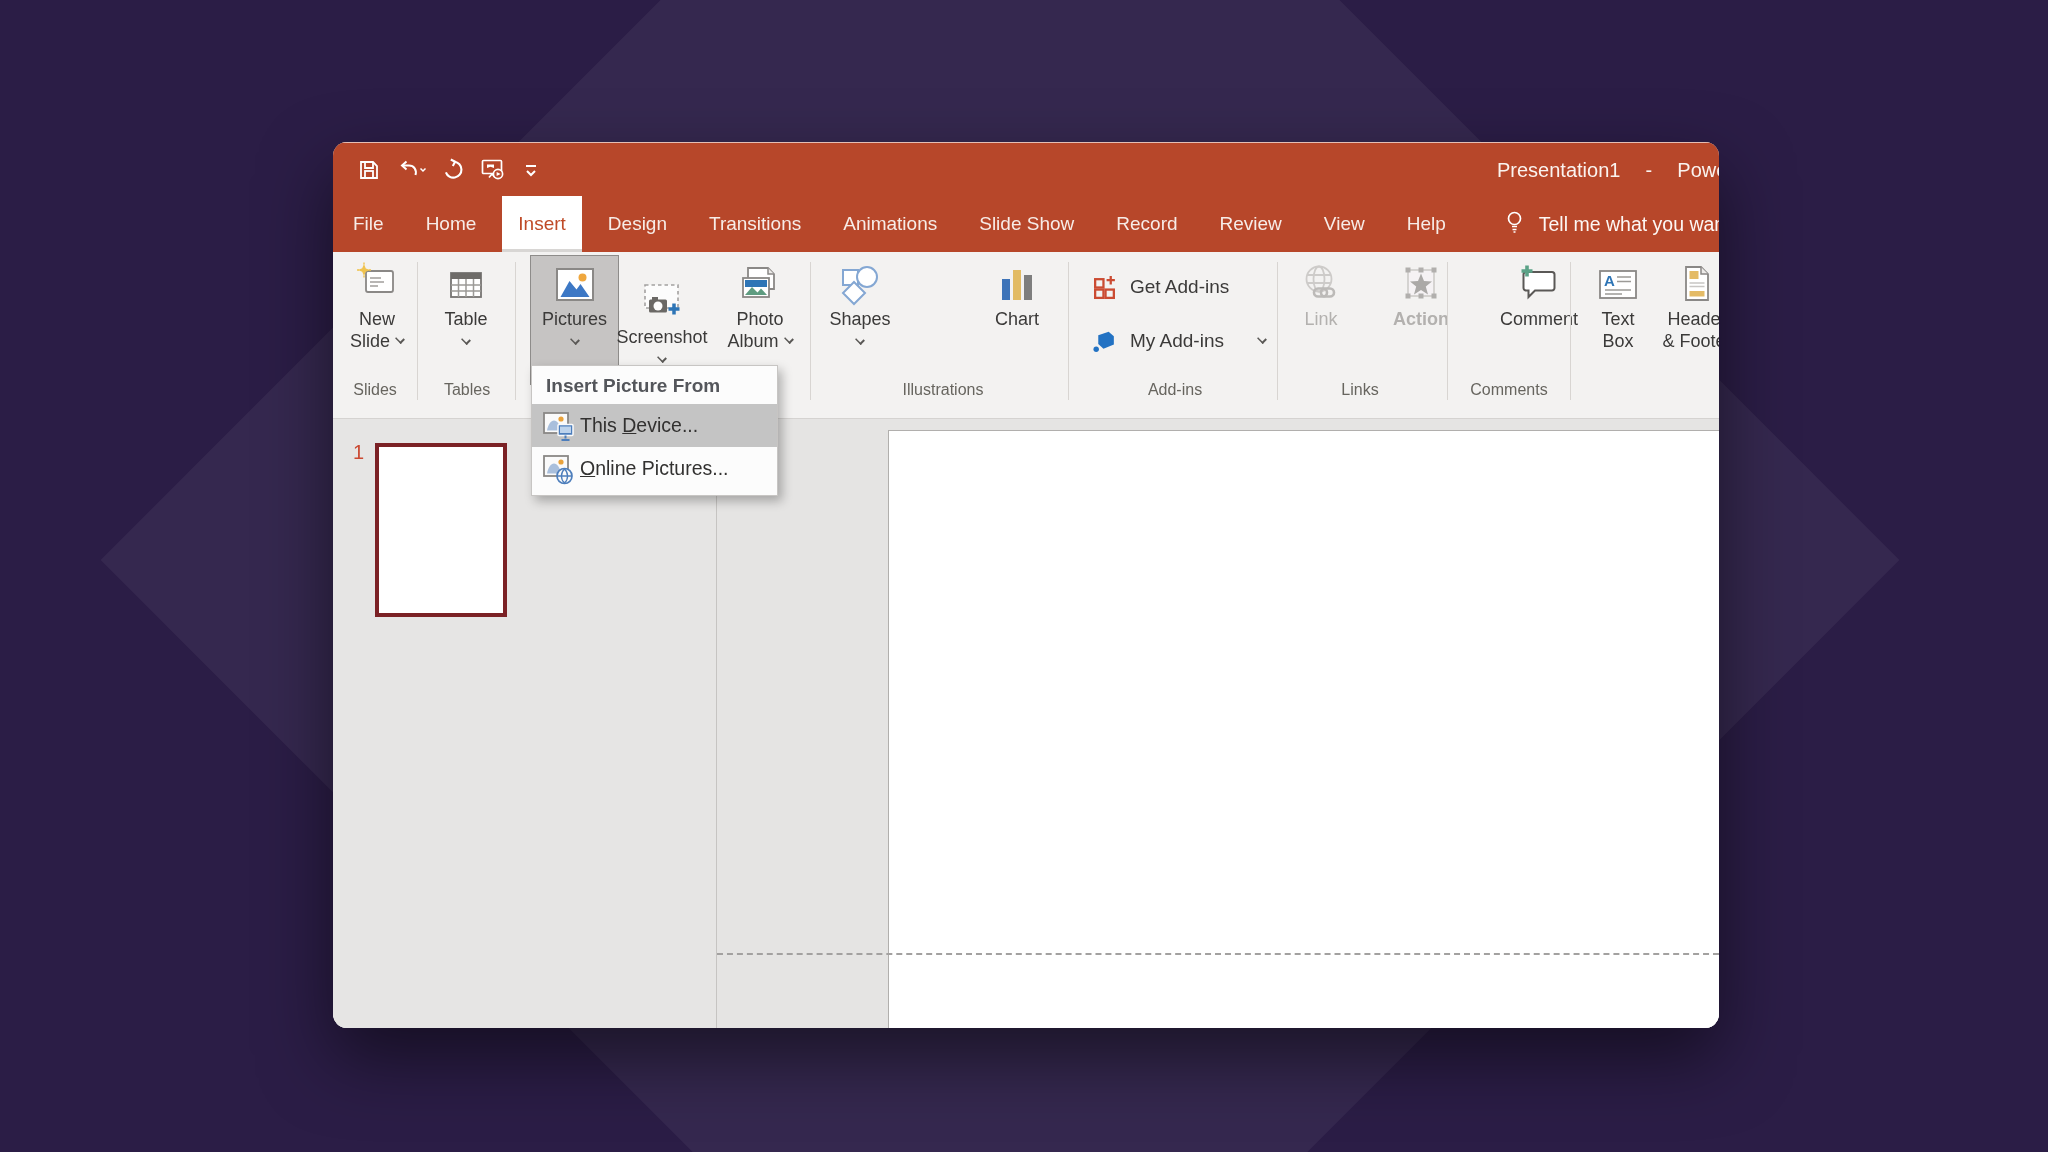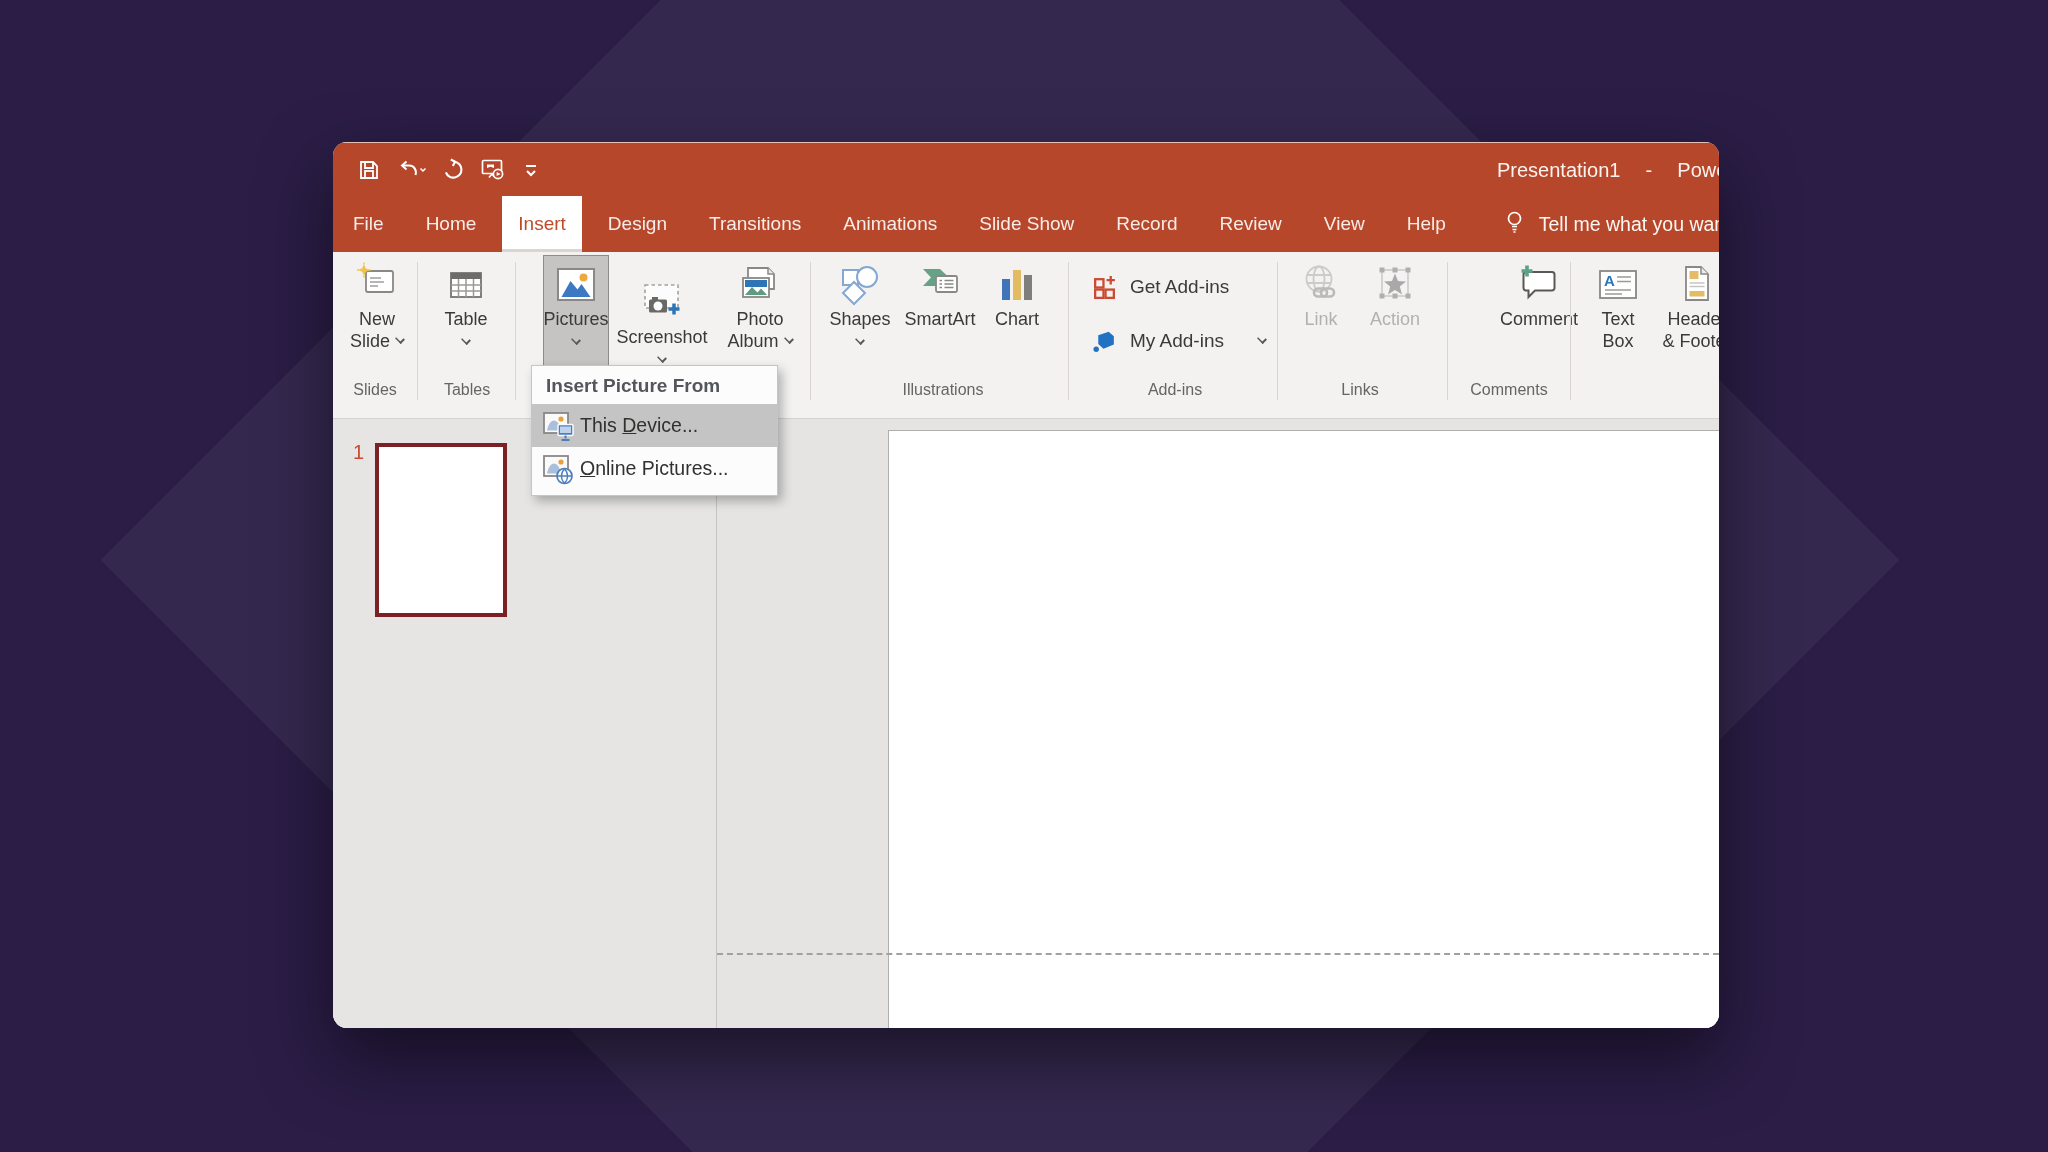--- a/index.html
+++ b/index.html
@@ -205,21 +205,21 @@
       </svg>
       <div class="blabel">
           <span>Table</span>
         </div>
       <div><span class="chev lone"></span></div>
     </div>
     <div class="grp-label" style="left:84px;width:100px;">Tables</div>
 
     <div class="rdiv" style="left:182px;"></div>
 
-    <div class="bigbtn pressed" style="left:210px;width:66px;">
+    <div class="bigbtn pressed" style="left:197px;width:89px;">
       <svg width="46" height="46" viewBox="0 0 46 46">
         <rect x="5" y="7" width="36" height="31" fill="#fff" stroke="#8a8886" stroke-width="2"></rect>
         <circle cx="30.5" cy="15.5" r="4" fill="#efa73e"></circle>
         <path d="M8.5 35L17.5 19l7 8.5 4-5.5 9 13z" fill="#3d78c5"></path>
       </svg>
       <div class="blabel">
           <span>Pictures</span>
         </div>
       <div><span class="chev lone"></span></div>
     </div>
@@ -258,30 +258,20 @@
     <div class="bigbtn" style="left:492px;width:70px;">
       <svg width="46" height="46" viewBox="0 0 46 46">
         <rect x="6" y="8" width="15" height="15" fill="#fff" stroke="#84a7d3" stroke-width="2"></rect>
         <circle cx="30" cy="15" r="10" fill="#fff" stroke="#84a7d3" stroke-width="2"></circle>
         <path d="M17 20l11 11-11 11L6 31z" fill="#fff" stroke="#84a7d3" stroke-width="2"></path>
       </svg>
       <div class="blabel">
           <span>Shapes</span>
         </div>
       <div><span class="chev lone"></span></div>
-    </div>
-    <div class="bigbtn" style="left:566px;width:82px;">
-      <svg width="46" height="46" viewBox="0 0 46 46">
-        <path d="M6 7h17l9 8.5-9 8.5H6l8-8.5z" fill="#69a186"></path>
-        <rect x="19" y="14" width="21" height="16" rx="1.5" fill="#fff" stroke="#8a8886" stroke-width="1.8"></rect>
-        <path d="M22.5 18.5h2.5M27.5 18.5h9M22.5 22h2.5M27.5 22h9M22.5 25.5h2.5M27.5 25.5h9" stroke="#8a8886" stroke-width="1.5" fill="none"></path>
-      </svg>
-      <div class="blabel">
-          <span>SmartArt</span>
-        </div>
     </div>
     <div class="bigbtn" style="left:652px;width:64px;">
       <svg width="46" height="46" viewBox="0 0 46 46">
         <rect x="8" y="17" width="8" height="21" fill="#3e74b8"></rect>
         <rect x="19" y="8" width="8" height="30" fill="#e2bb63"></rect>
         <rect x="30" y="13" width="8" height="25" fill="#7e7e7e"></rect>
       </svg>
       <div class="blabel">
           <span>Chart</span>
         </div>
@@ -322,21 +312,21 @@
         </g>
         <g fill="none" stroke="#bcbab8" stroke-width="2.6">
           <rect x="16" y="26.5" width="13" height="8" rx="4"></rect>
           <rect x="23" y="26.5" width="13" height="8" rx="4"></rect>
         </g>
       </svg>
       <div class="blabel">
           <span>Link</span>
         </div>
     </div>
-    <div class="bigbtn disabled" style="left:1026px;width:72px;">
+    <div class="bigbtn disabled" style="left:1052px;width:72px;font-weight:bold;">
       <svg width="46" height="46" viewBox="0 0 46 46">
         <rect x="10" y="8" width="26" height="26" fill="#f5f2f4" stroke="#cdcbc9" stroke-width="1.6"></rect>
         <g fill="#b1afad">
           <rect x="7.5" y="5.5" width="5" height="5"></rect>
             <rect x="33.5" y="5.5" width="5" height="5"></rect>
           <rect x="7.5" y="31.5" width="5" height="5"></rect>
             <rect x="33.5" y="31.5" width="5" height="5"></rect>
           <rect x="20.5" y="5.5" width="5" height="5"></rect>
             <rect x="20.5" y="31.5" width="5" height="5"></rect>
         </g>

